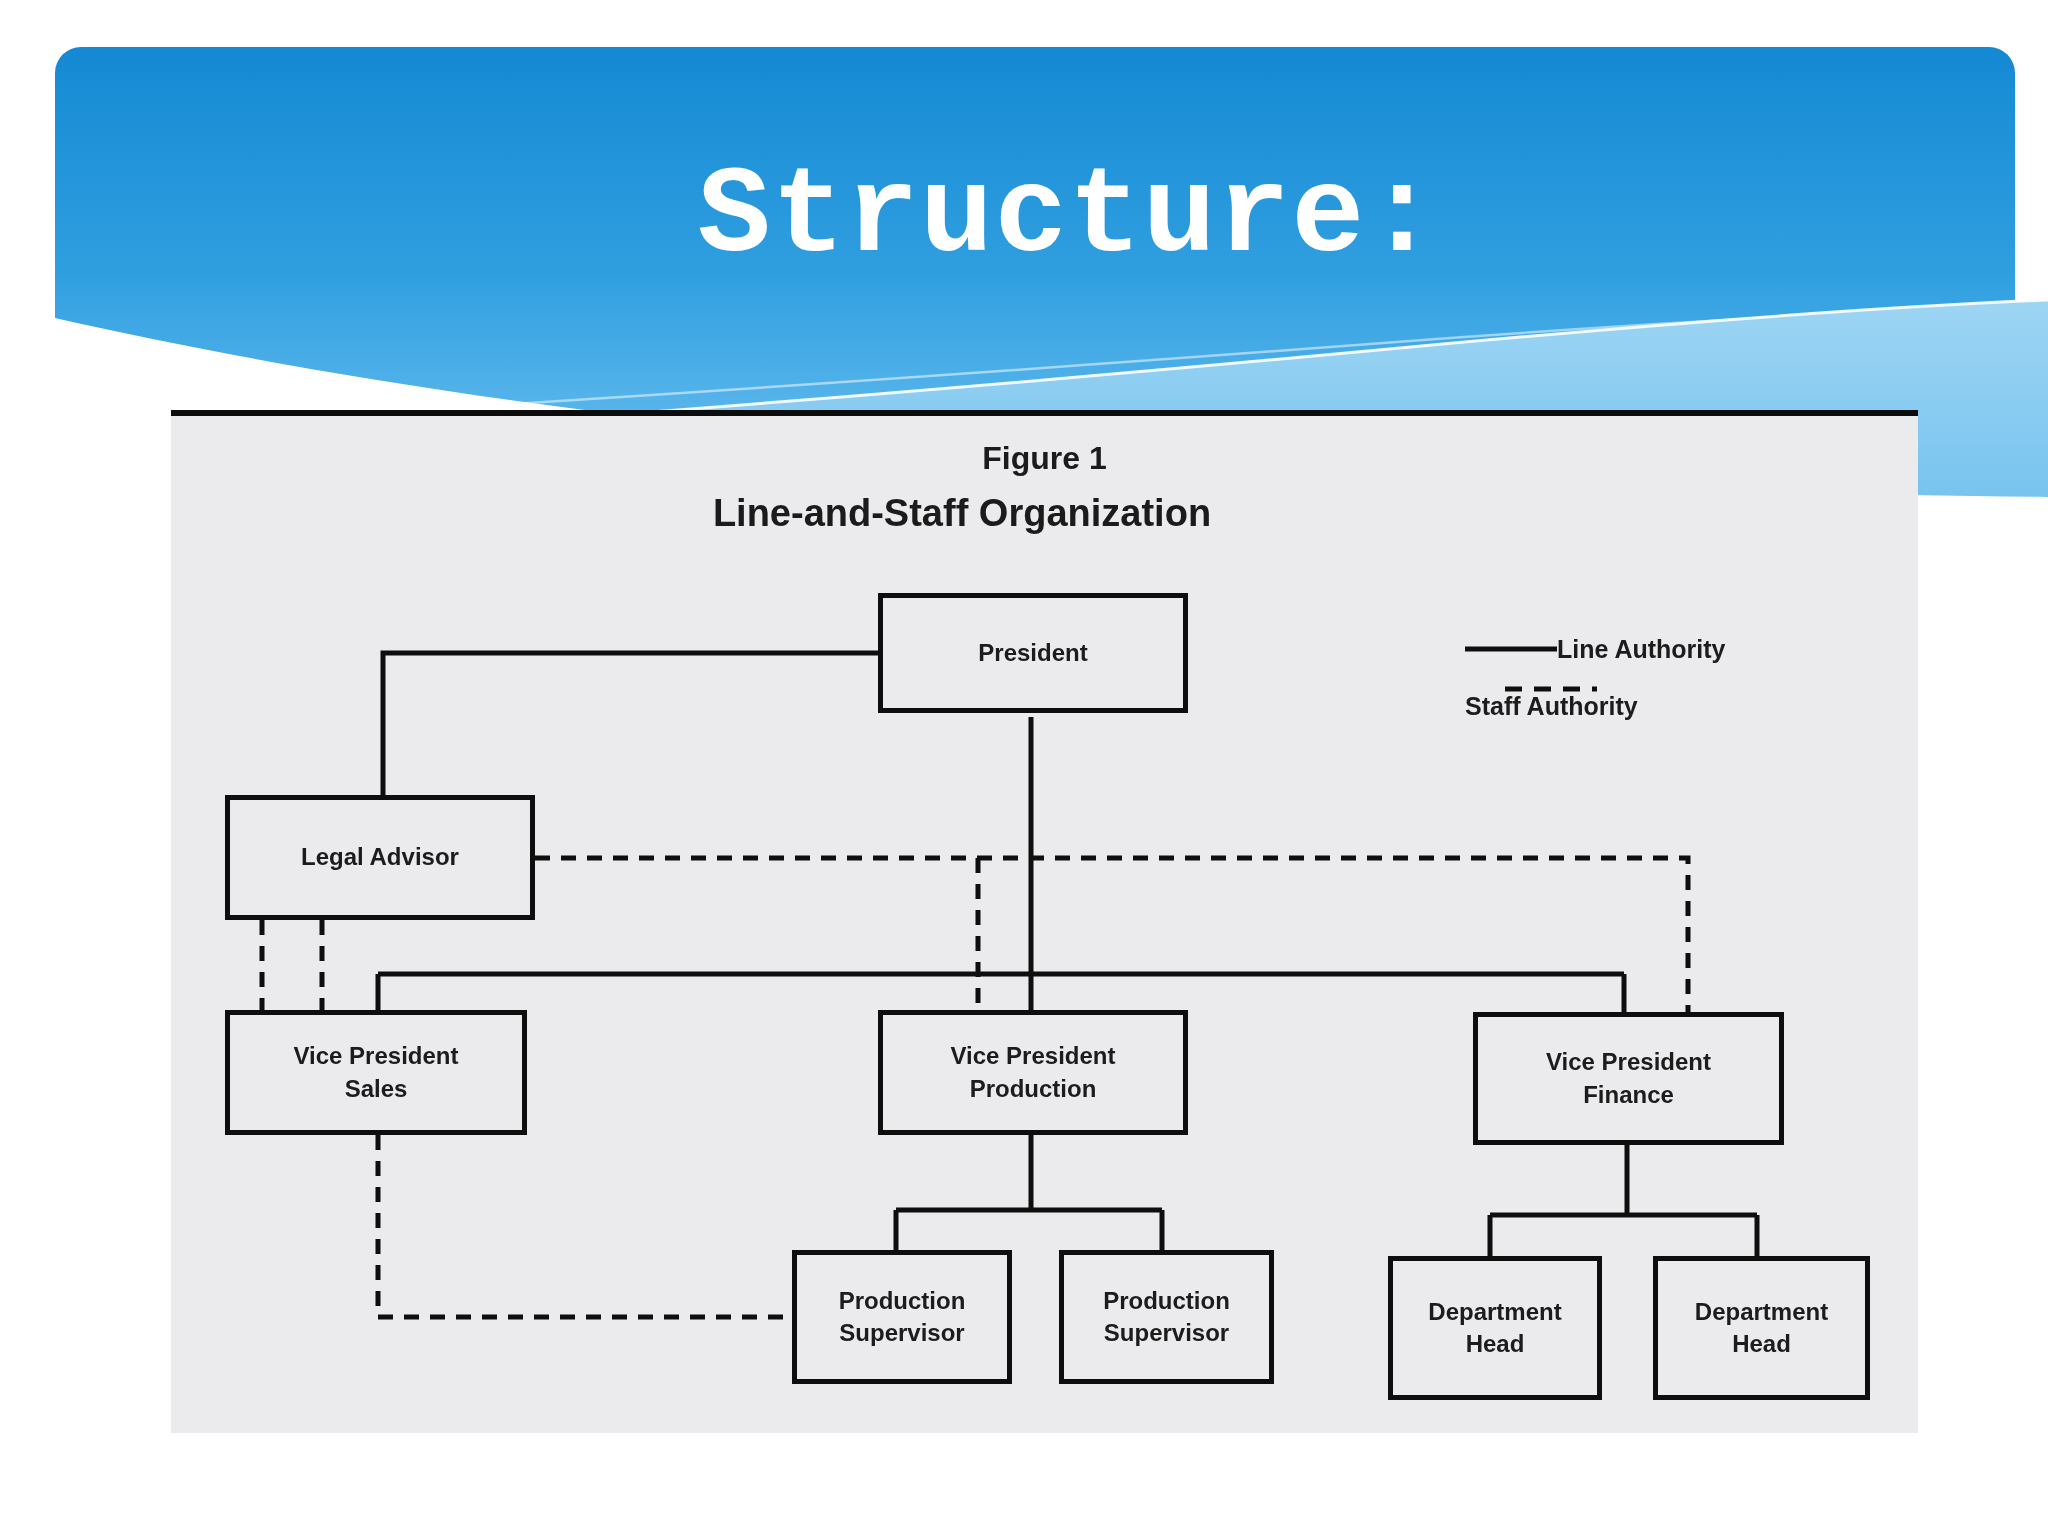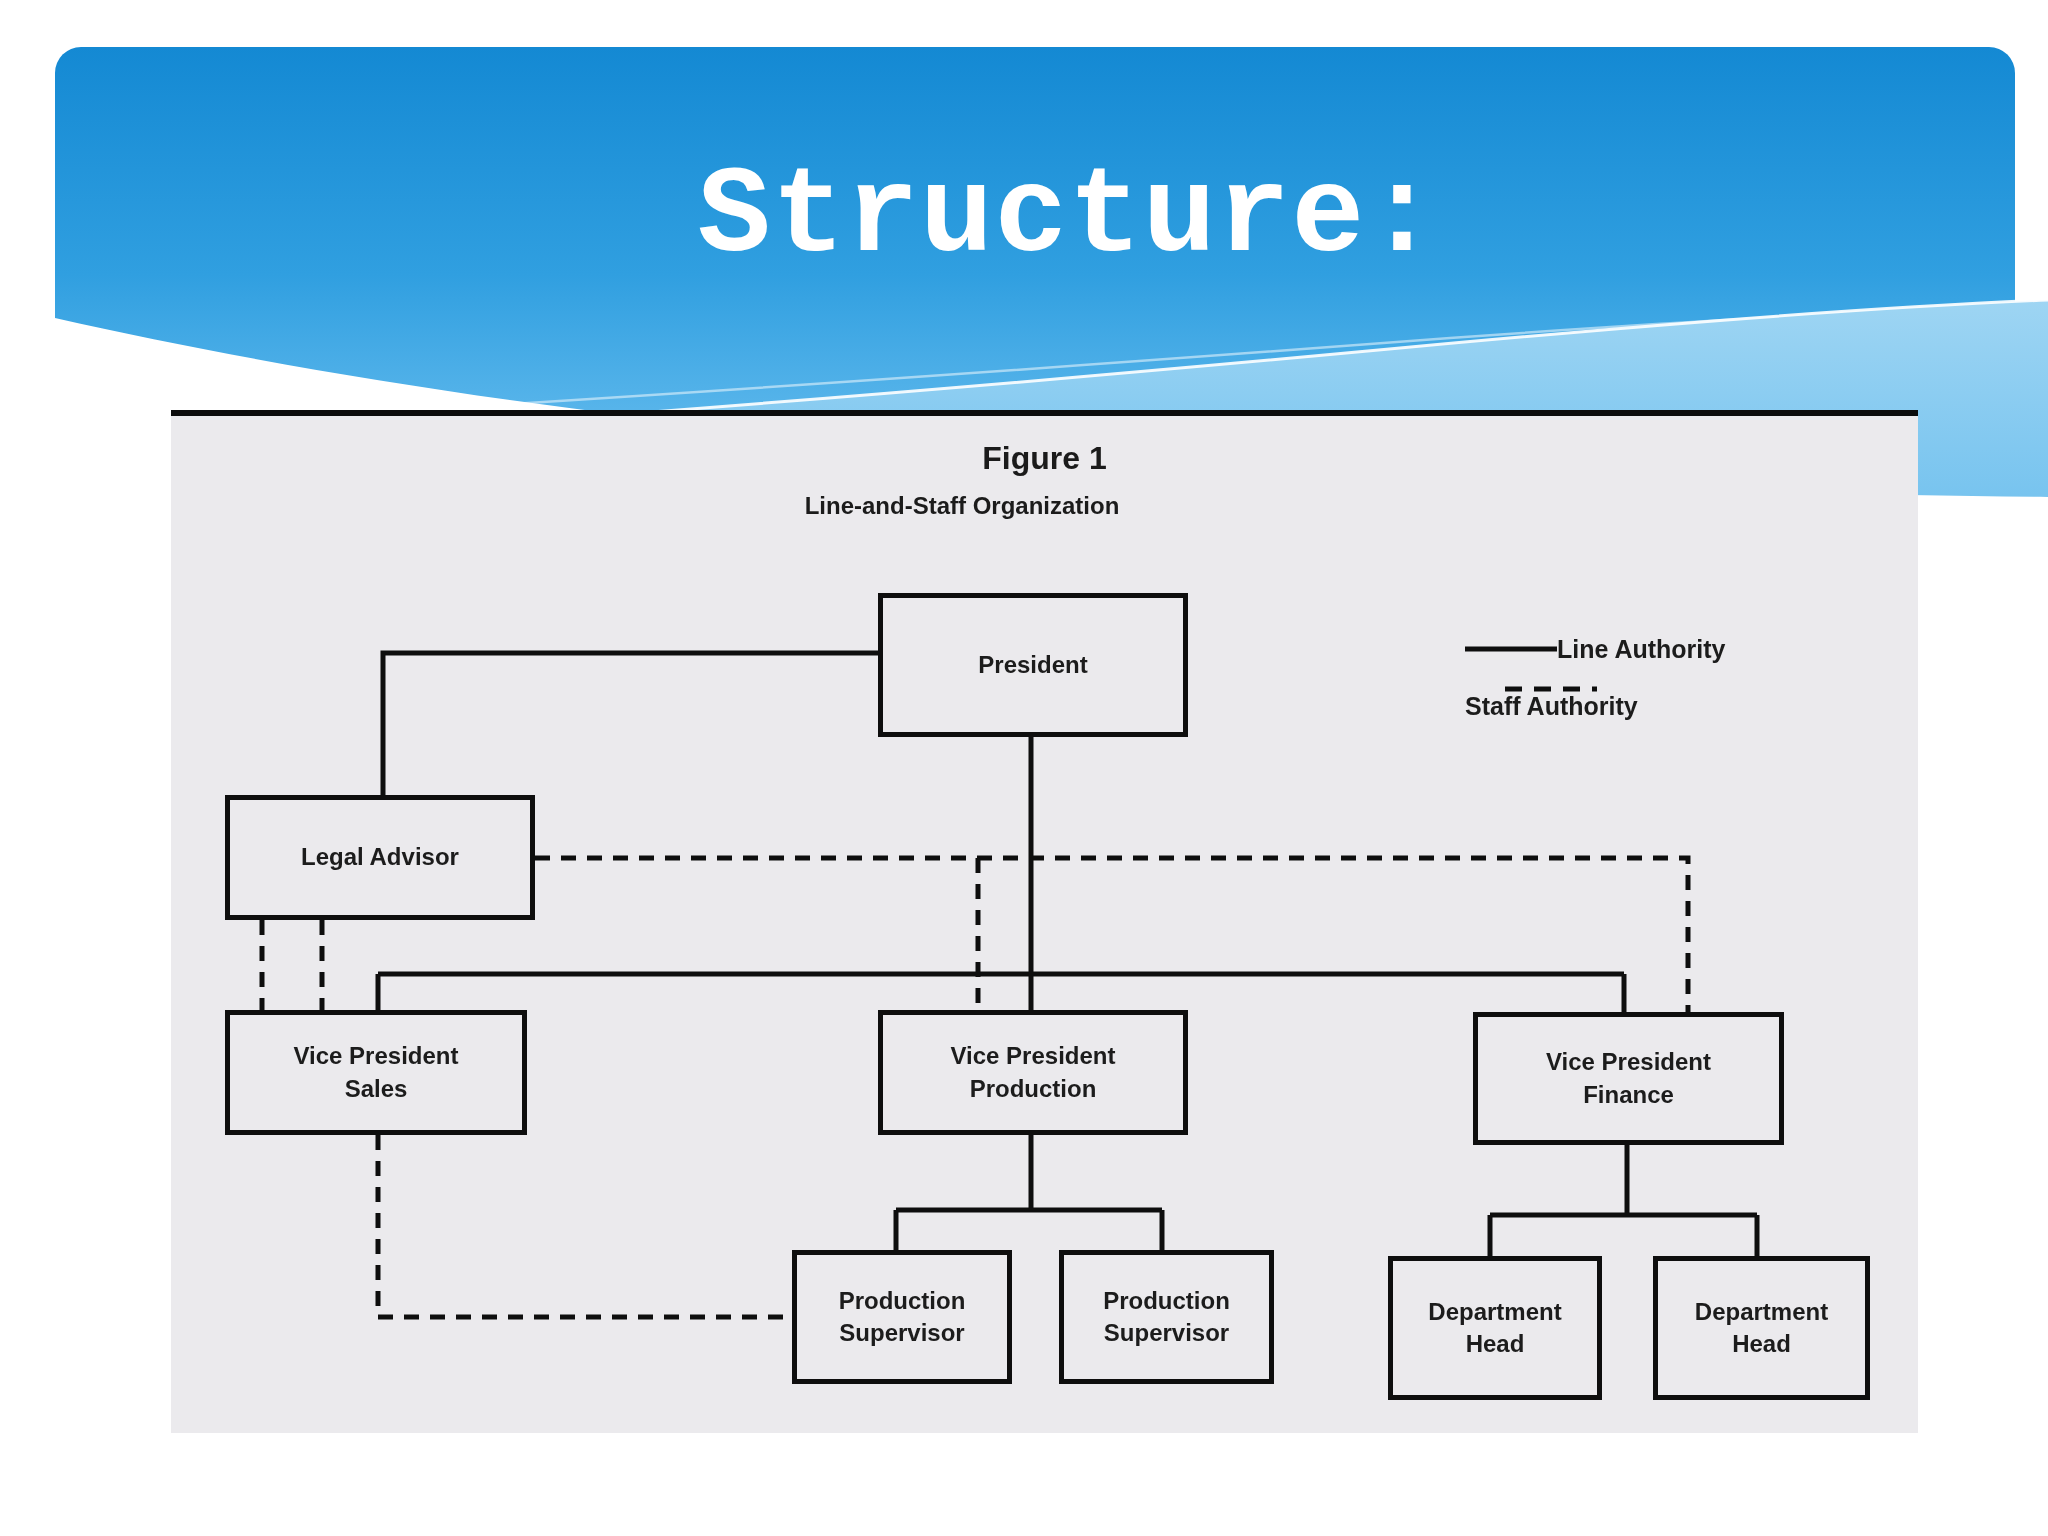--- a/index.html
+++ b/index.html
@@ -28,21 +28,21 @@
     background:#ebeaed;
     border-top:6px solid #0c0c0c;
     box-sizing:border-box;
   }
   .figure-title{
     position:absolute;left:171px;top:440px;width:1747px;
     text-align:center;font-size:32px;font-weight:bold;color:#1b1b1b;
   }
   .figure-subtitle{
     position:absolute;left:171px;top:492px;width:1582px;
-    text-align:center;font-size:24px;font-weight:bold;color:#1b1b1b;
+    text-align:center;font-size:38px;font-weight:bold;color:#1b1b1b;
   }
   
   .org-node{
     position:absolute;
     background:#ebeaed;
     border:5px solid #0e0e0e;
     box-sizing:border-box;
     display:flex;align-items:center;justify-content:center;
     text-align:center;
   }
@@ -102,21 +102,21 @@
     </g>
     <g stroke="#0e0e0e" stroke-width="5" fill="none" stroke-dasharray="15 11">
       <path d="M 535 858 H 1688 V 1012"></path>
       <path d="M 978 858 V 1010"></path>
       <path d="M 262 920 V 1010"></path>
       <path d="M 322 920 V 1010"></path>
       <path d="M 378 1135 V 1317 H 792"></path>
     </g>
   </svg>
 
-  <div class="org-node" style="left:878px;top:593px;width:310px;height:144px;">
+  <div class="org-node" style="left:878px;top:593px;width:310px;height:120px;">
     <span class="node-label">President</span>
   </div>
 
   <div class="org-node" style="left:225px;top:795px;width:310px;height:125px;">
     <span class="node-label">Legal Advisor</span>
   </div>
 
   <div class="org-node" style="left:225px;top:1010px;width:302px;height:125px;">
     <span class="node-label">Vice President
 Sales</span>

